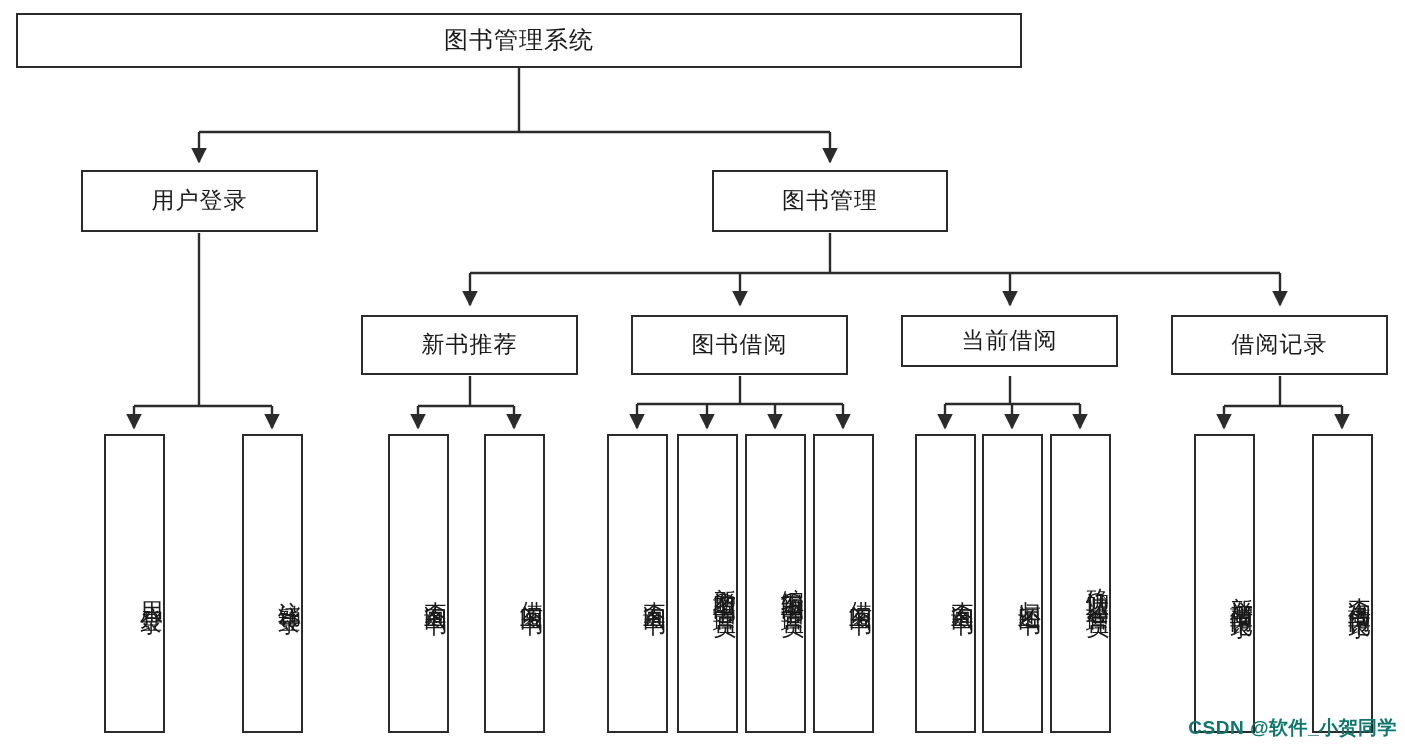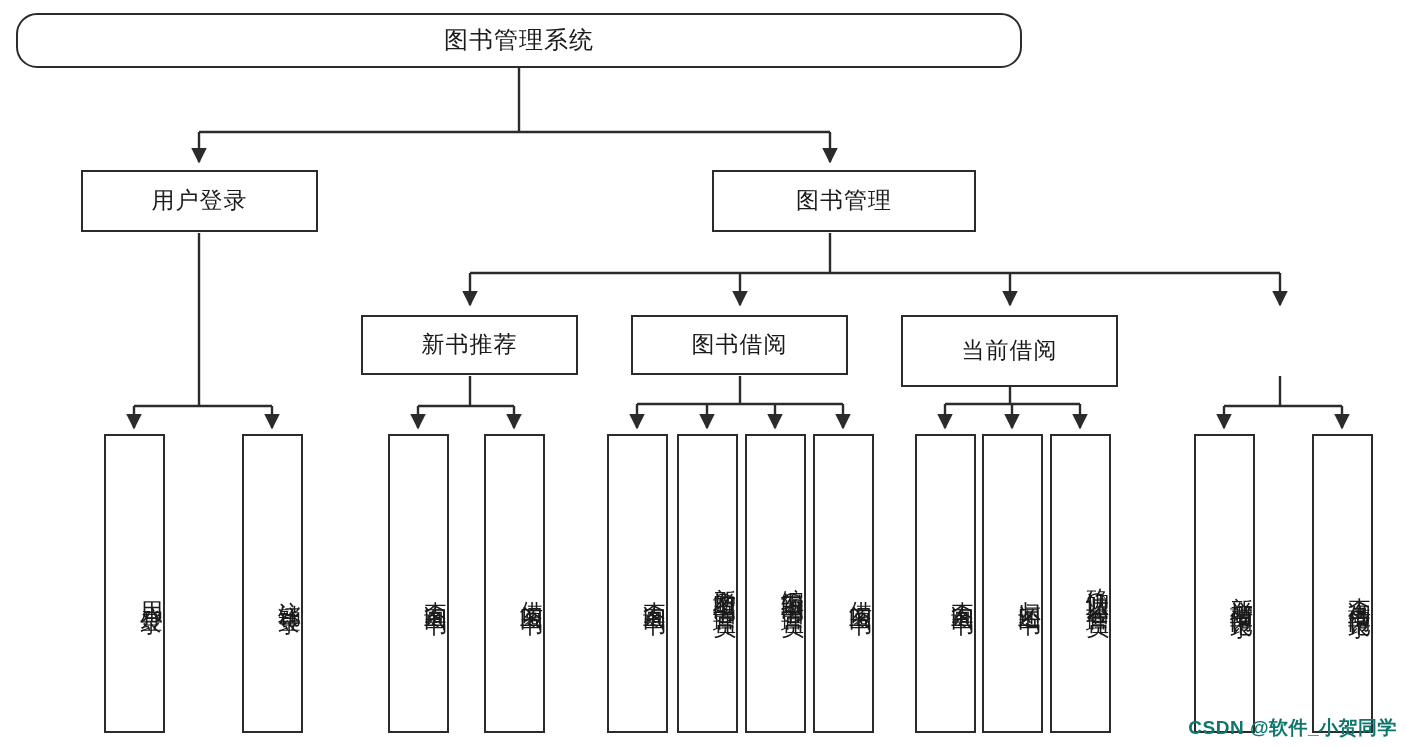--- a/index.html
+++ b/index.html
@@ -35,21 +35,20 @@
     color: #1a1a1a;
   }
   .node-h {
     font-size: 23px;
     letter-spacing: 1px;
     line-height: 1.1;
     white-space: nowrap;
   }
   .node-root {
     font-size: 24px;
-    border-radius: 21px;
   }
   .node-v {
     writing-mode: vertical-rl;
     text-orientation: upright;
     font-size: 23px;
     letter-spacing: 4px;
     line-height: 1;
     align-items: flex-start;
     justify-content: center;
     padding-top: 14px;
@@ -125,32 +124,35 @@
     </g>
   </svg>
 
   <div class="node node-h node-root" style="left:16px; top:13px; width:1006px; height:55px;">
     <span>图书管理系统</span>
   </div>
 
   <div class="node node-h" style="left:81px; top:170px; width:237px; height:62px;">
     <span>用户登录</span>
   </div>
-  <div class="node node-h" style="left:712px; top:170px; width:264px; height:62px;">
+  <div class="node node-h" style="left:712px; top:170px; width:236px; height:62px;">
     <span>图书管理</span>
   </div>
 
   <div class="node node-h" style="left:361px; top:315px; width:217px; height:60px;text-align:right;">
     <span>新书推荐</span>
   </div>
   <div class="node node-h" style="left:631px; top:315px; width:217px; height:60px;text-align:center;">
     <span>图书借阅</span>
   </div>
-  <div class="node node-h" style="left:901px; top:315px; width:217px; height:72px;">
+  <div class="node node-h" style="left:901px; top:315px; width:217px; height:52px;">
     <span>当前借阅</span>
+  </div>
+  <div class="node node-h" style="left:1171px; top:315px; width:217px; height:60px;">
+    <span>借阅记录</span>
   </div>
 
   <div class="node node-v" style="left:104px; top:434px; width:61px; height:299px;">
     <span>用户登录</span>
   </div>
   <div class="node node-v" style="left:242px; top:434px; width:61px; height:299px;">
     <span>注销登录</span>
   </div>
 
   <div class="node node-v" style="left:388px; top:434px; width:61px; height:299px;">

